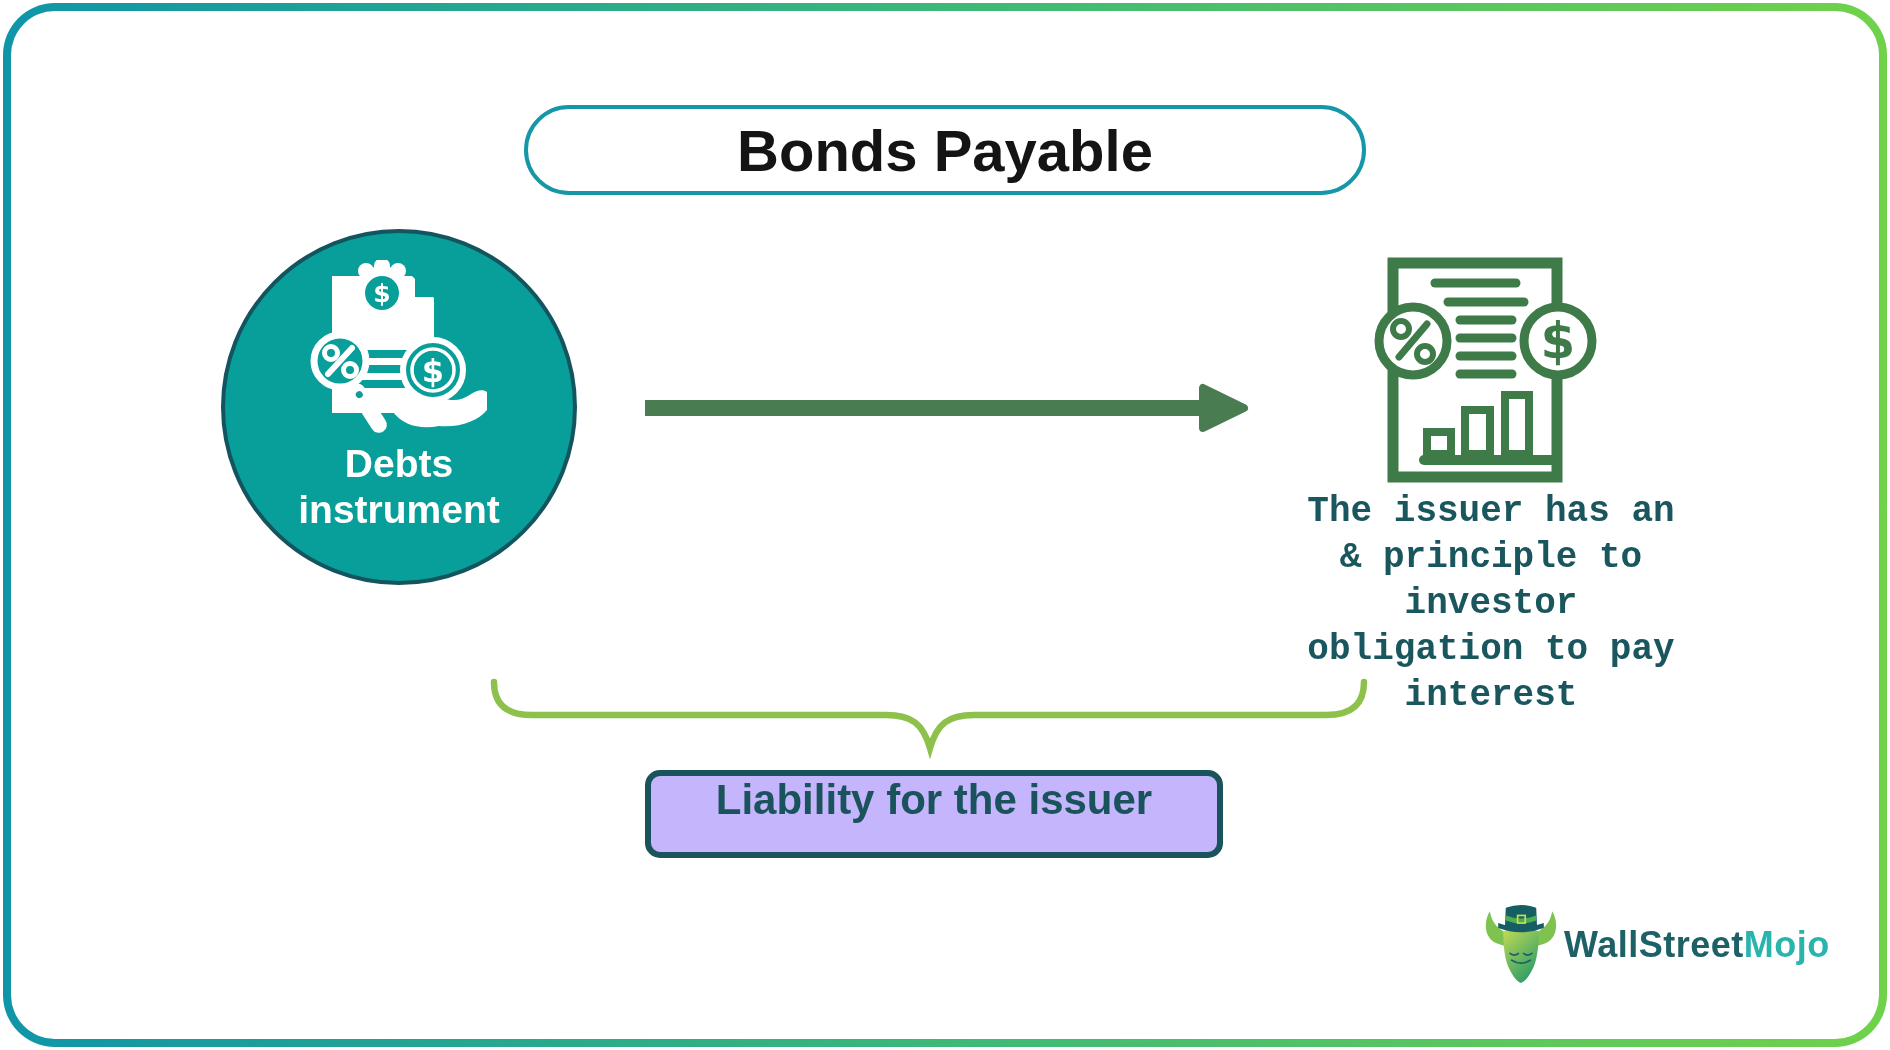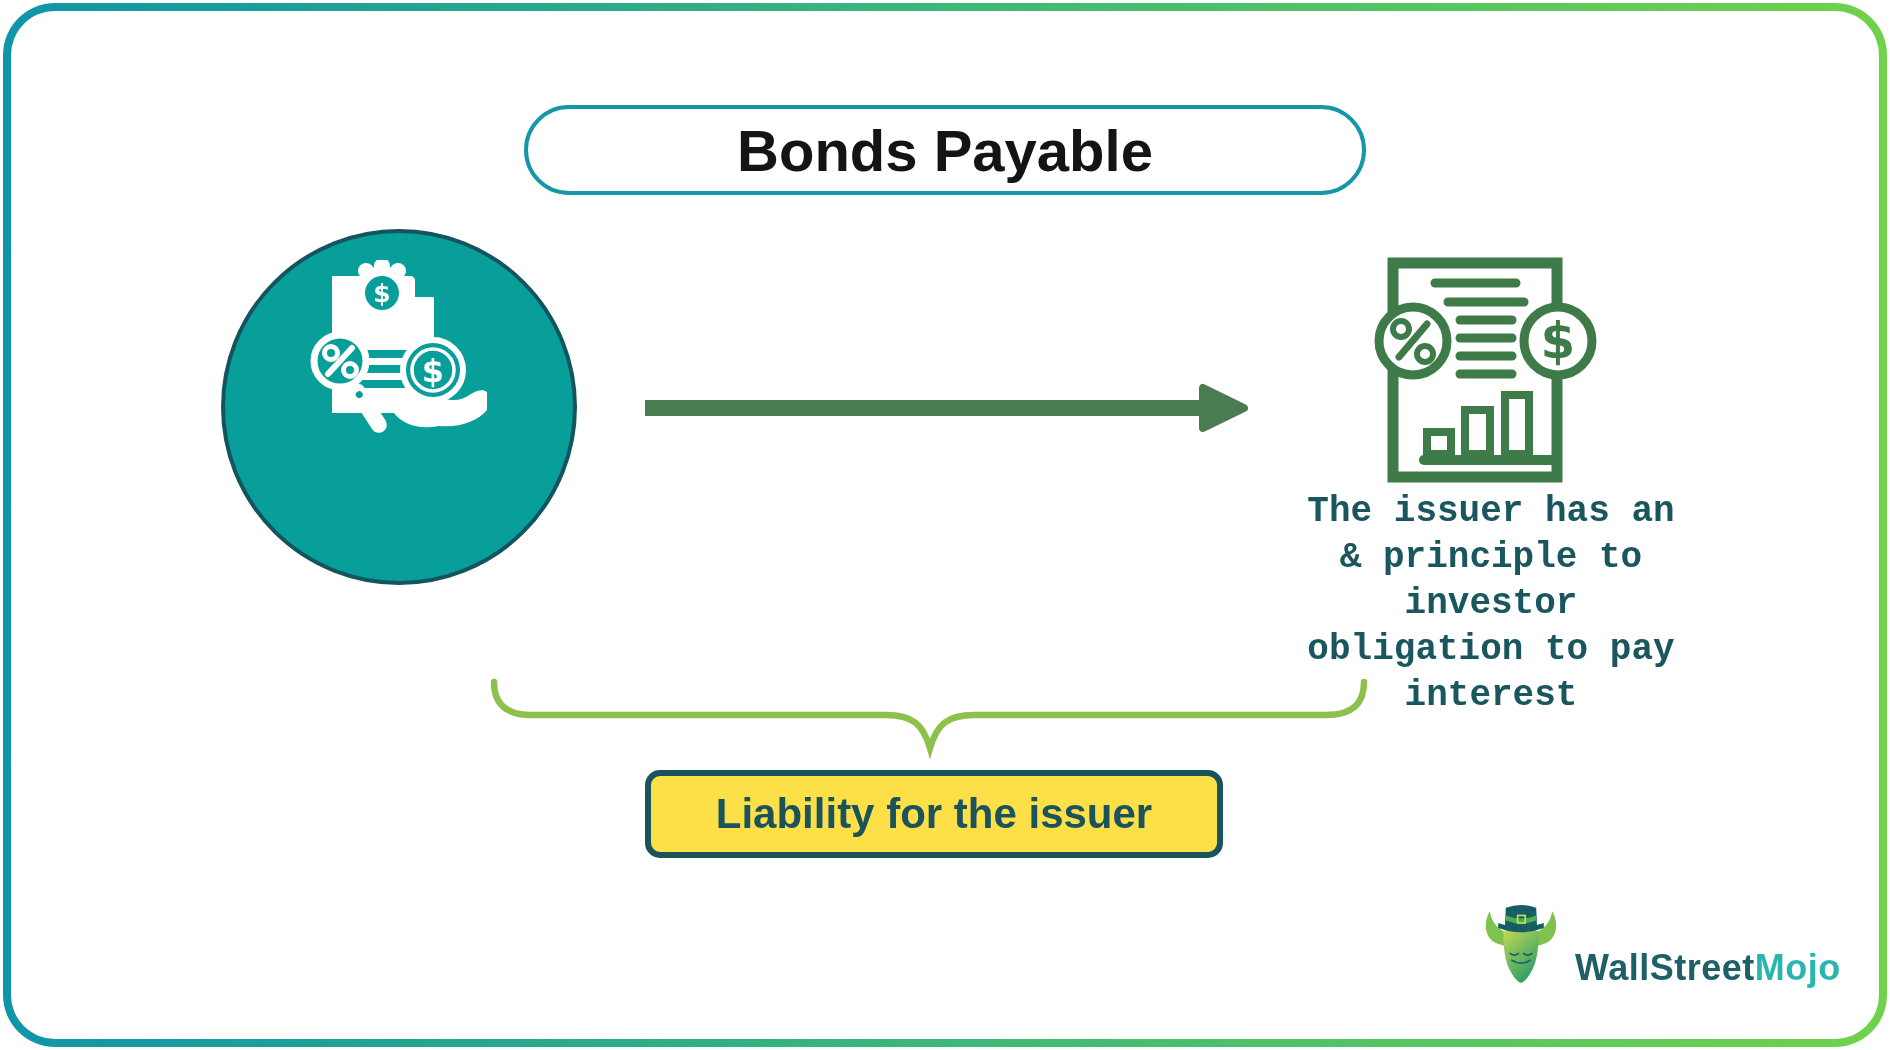--- a/index.html
+++ b/index.html
@@ -50,29 +50,29 @@
     text-align:center; color:#1a565e; font-weight:bold;
     font-size:36px; line-height:46px;font-family:Liberation Mono, monospace;
   }
 
   
   .brace-svg { position:absolute; left:490px; top:676px; }
 
   
   .liability-box {
     position:absolute; left:645px; top:770px; width:578px; height:88px;
-    border:6px solid #1a535c; border-radius:15px; background:#fde047;
-    display:flex; align-items:center; justify-content:center;
+    border:6px solid #1a535c; border-radius:15px; background:#c4b5fd;
+    display:flex; justify-content:center;
   }
   .liability-box .liability-text { font-size:42px; font-weight:bold; color:#1a535c; }
 
   
   .brand {
     position:absolute; left:1483px; top:901px; height:88px;
-    display:flex; align-items:flex-end; gap:16px;
+    display:flex; align-items:center; gap:5px;
   }
   .brand-text { font-size:36px; font-weight:bold; letter-spacing:0.5px; }
   .brand-primary { color:#1d6167; }
   .brand-accent { color:#29b5ad; }
 </style>
 </head>
 <body>
 
 <div class="canvas">
   <div class="frame">
@@ -123,20 +123,24 @@
 
       <circle cx="123" cy="110" r="30" fill="#089e99" stroke="#ffffff" stroke-width="6"></circle>
       <circle cx="123" cy="110" r="21" fill="none" stroke="#ffffff" stroke-width="3.5"></circle>
       <text x="123" y="122" text-anchor="middle" font-family="DejaVu Sans, sans-serif" font-size="32" font-weight="bold" fill="#ffffff">$</text>
 
       <g transform="rotate(-33 58 148)">
         <rect x="50" y="120" width="16" height="56" rx="8" fill="#ffffff"></rect>
         <circle cx="58" cy="132" r="3.5" fill="#089e99"></circle>
       </g>
     </svg>
+    <div class="debt-label">
+      <div>Debts</div>
+      <div>instrument</div>
+    </div>
   </div>
 
   <svg class="flow-arrow" width="604" height="50" viewBox="0 0 604 50">
     <rect x="0" y="17" width="560" height="16" fill="#4a7c52"></rect>
     <path d="M558,5 L558,45 L599,25 Z" fill="#4a7c52" stroke="#4a7c52" stroke-width="8" stroke-linejoin="round"></path>
   </svg>
 
   <svg class="bond-doc-icon" width="226" height="228" viewBox="0 0 226 228">
     <g stroke="#3f7b49" fill="none">
       <rect x="21" y="7" width="164" height="214" stroke-width="11" fill="#ffffff"></rect>

